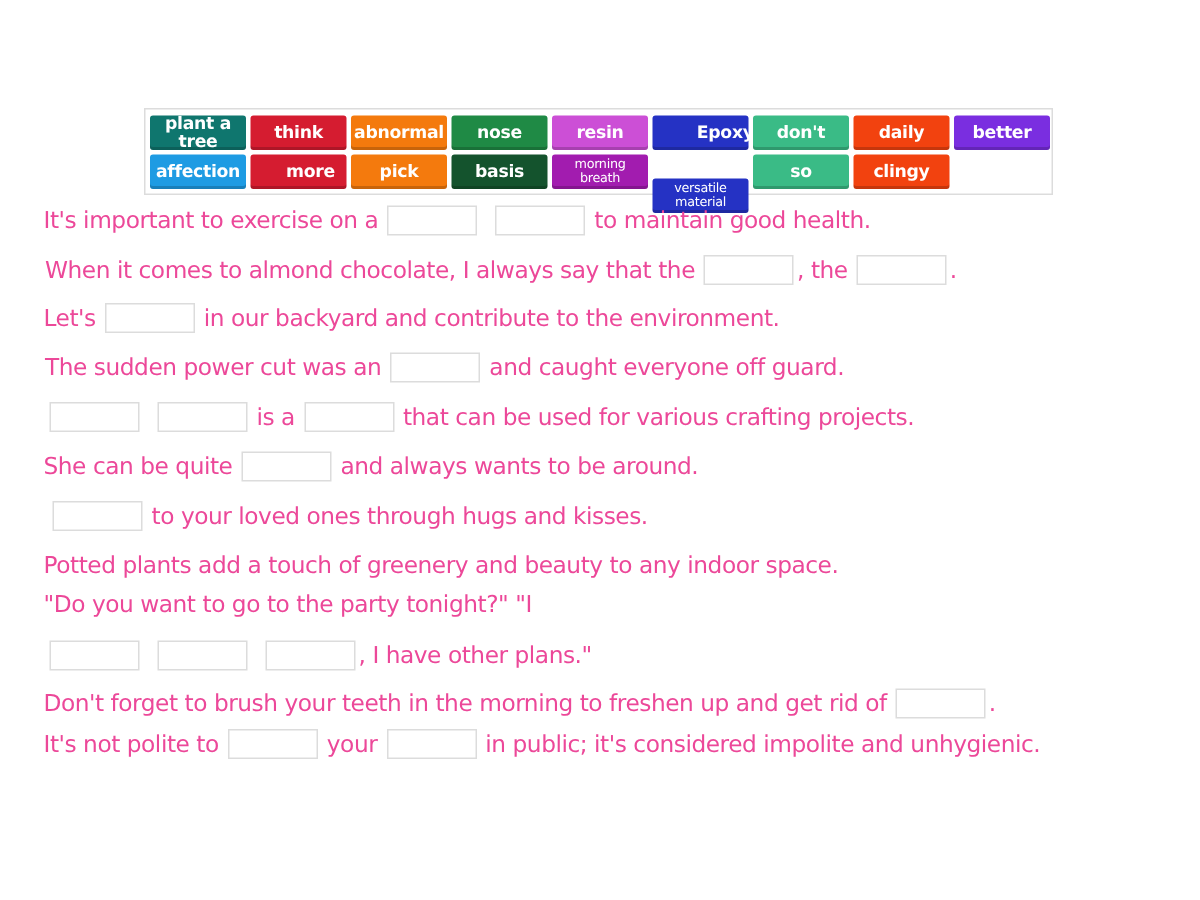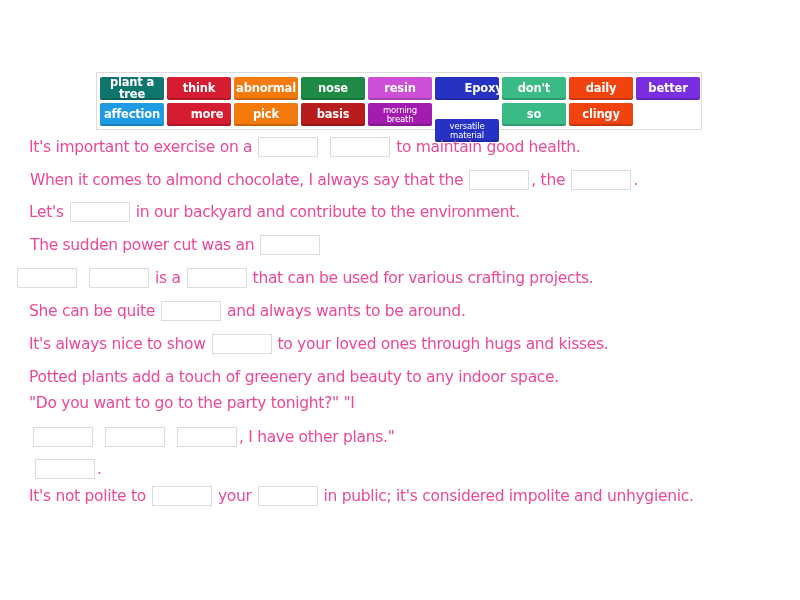--- a/index.html
+++ b/index.html
@@ -29,21 +29,21 @@
     <div class="tile" style="background: rgb(244, 122, 13); left: 137px; top: 4px;">abnormal</div>
     <div class="tile" style="background: rgb(31, 138, 69); left: 204px; top: 4px;">nose</div>
     <div class="tile" style="background: rgb(204, 79, 214); left: 271px; top: 4px;">resin</div>
     <div class="tile" style="background: rgb(37, 50, 196); left: 338px; top: 4px; padding-left: 33px;">Epoxy</div>
     <div class="tile" style="background: rgb(58, 187, 134); left: 405px; top: 4px;">don't</div>
     <div class="tile" style="background: rgb(242, 66, 15); left: 472px; top: 4px;">daily</div>
     <div class="tile" style="background: rgb(122, 46, 224); left: 539px; top: 4px;">better</div>
     <div class="tile" style="background: rgb(30, 155, 227); left: 3px; top: 30px;">affection</div>
     <div class="tile" style="background: rgb(213, 28, 48); left: 70px; top: 30px; padding-left: 16px;">more</div>
     <div class="tile" style="background: rgb(244, 122, 13); left: 137px; top: 30px;">pick</div>
-    <div class="tile" style="background: #b91c1c; left: 204px; top: 30px;">basis</div>
+    <div class="tile" style="background: #14532d; left: 204px; top: 30px;">basis</div>
     <div class="tile small" style="background: #a21caf; left: 271px; top: 30px; white-space: normal; padding: 0px 6px;">morning breath</div>
     <div class="tile small" style="background: rgb(37, 50, 196); left: 338px; top: 30px; white-space: normal; padding: 0px 6px; margin-top: 16px;">versatile material</div>
     <div class="tile" style="background: rgb(58, 187, 134); left: 405px; top: 30px;">so</div>
     <div class="tile" style="background: rgb(242, 66, 15); left: 472px; top: 30px;">clingy</div>
   </div>
 <div id="sentences">
     <div class="line" style="top: 135px; left: 29px;">
       <span class="seg">It's important to exercise on a</span>
       <span class="gap"></span>
       <span class="gap"></span>
@@ -57,51 +57,52 @@
       <span class="seg" style="margin-left: -4px;">.</span>
     </div>
     <div class="line" style="top: 200px; left: 29px;">
       <span class="seg">Let's</span>
       <span class="gap"></span>
       <span class="seg">in our backyard and contribute to the environment.</span>
     </div>
     <div class="line" style="top: 233px; left: 30px;">
       <span class="seg">The sudden power cut was an</span>
       <span class="gap"></span>
+      <span class="seg">and caught everyone off guard.</span>
     </div>
-    <div class="line" style="top: 266px; left: 17px;">
+    <div class="line" style="top: 266px; left: 33px;">
       <span class="gap first"></span>
       <span class="gap"></span>
       <span class="seg">is a</span>
       <span class="gap"></span>
       <span class="seg">that can be used for various crafting projects.</span>
     </div>
     <div class="line" style="top: 299px; left: 29px;">
       <span class="seg">She can be quite</span>
       <span class="gap"></span>
       <span class="seg">and always wants to be around.</span>
     </div>
     <div class="line" style="top: 332px; left: 29px;">
-      <span class="seg">It's always nice to show</span>
       <span class="gap"></span>
       <span class="seg">to your loved ones through hugs and kisses.</span>
     </div>
     <div class="line" style="top: 365px; left: 29px;">
       <span class="seg">Potted plants add a touch of greenery and beauty to any indoor space.</span>
     </div>
     <div class="line" style="top: 391px; left: 29px;">
       <span class="seg">"Do you want to go to the party tonight?" "I</span>
     </div>
     <div class="line" style="top: 425px; left: 33px;">
       <span class="gap first"></span>
       <span class="gap"></span>
       <span class="gap"></span>
       <span class="seg" style="margin-left: -4px;">, I have other plans."</span>
     </div>
     <div class="line" style="top: 457px; left: 29px;">
+      <span class="seg">Don't forget to brush your teeth in the morning to freshen up and get rid of</span>
       <span class="gap"></span>
       <span class="seg" style="margin-left: -4px;">.</span>
     </div>
     <div class="line" style="top: 484px; left: 29px; justify-content: center;">
       <span class="seg">It's not polite to</span>
       <span class="gap"></span>
       <span class="seg">your</span>
       <span class="gap"></span>
       <span class="seg">in public; it's considered impolite and unhygienic.</span>
     </div>

